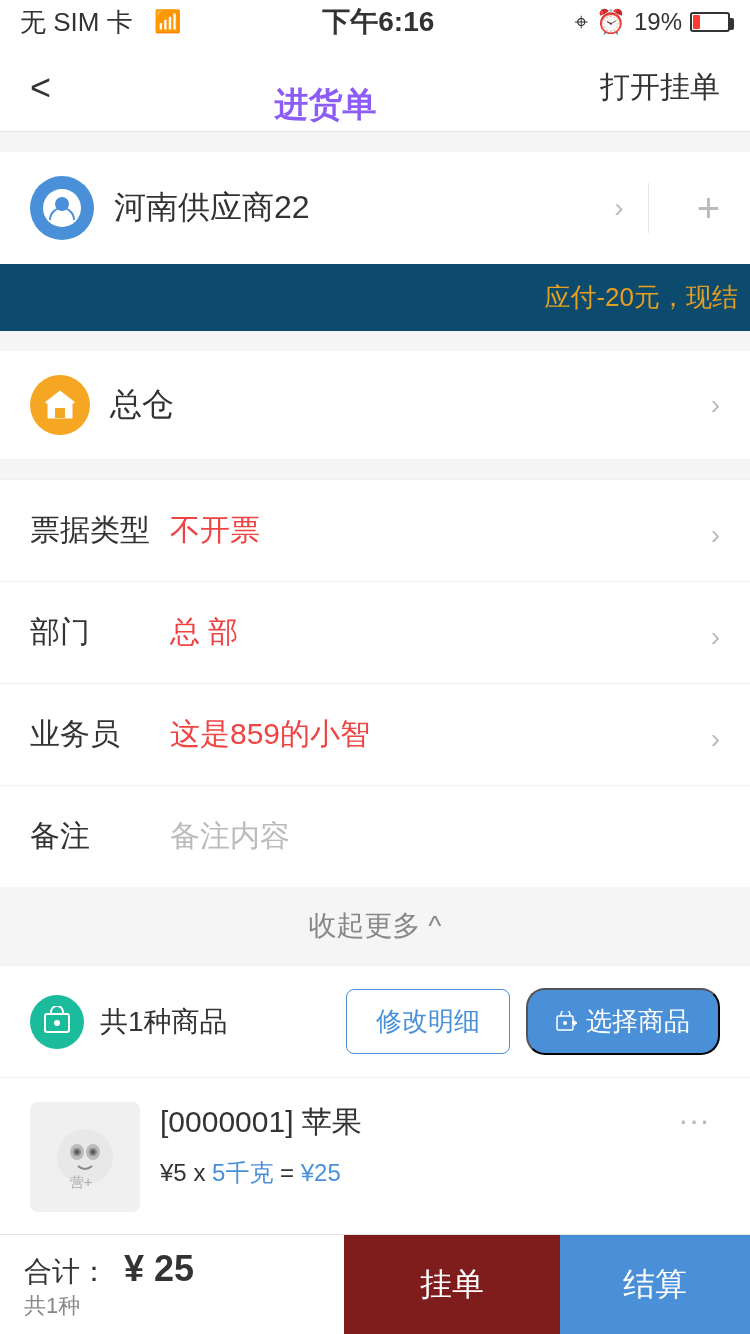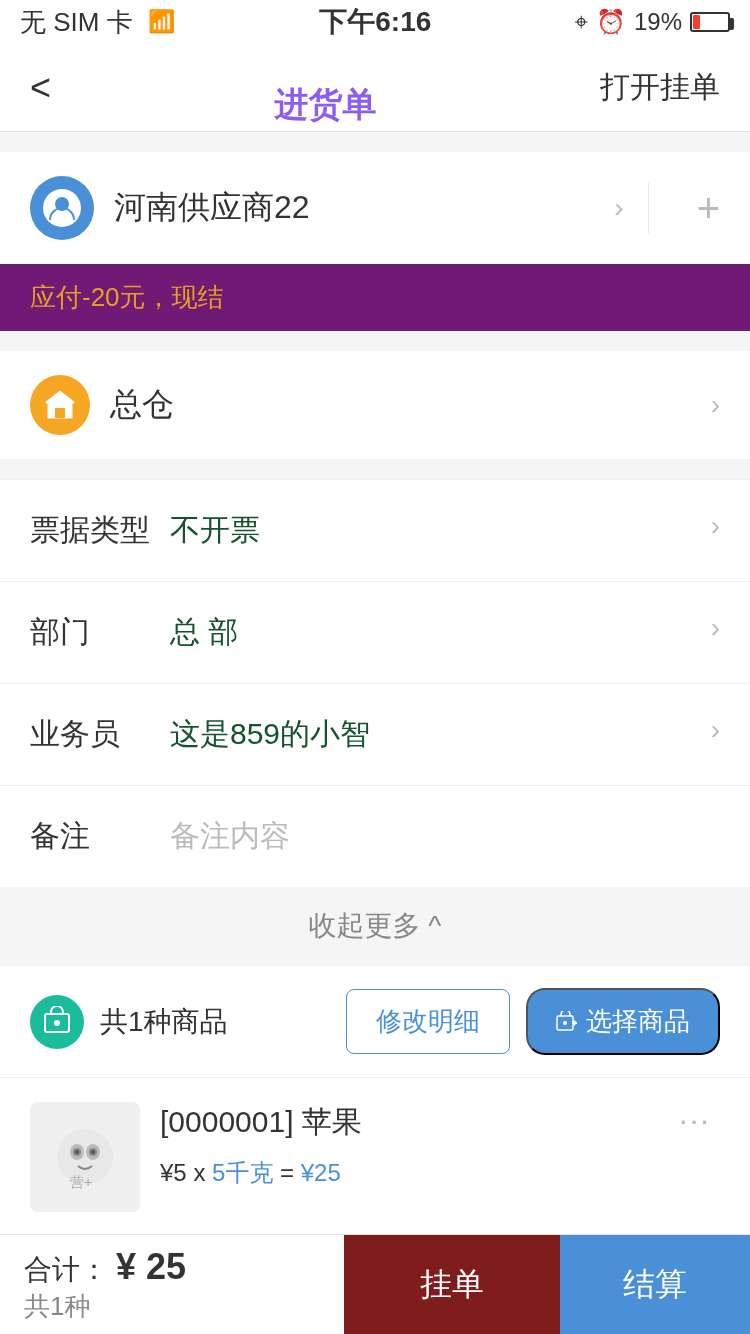--- a/index.html
+++ b/index.html
@@ -17,21 +17,21 @@
     .status-bar {
       background: #fff;
       height: 44px;
       display: flex;
       align-items: center;
       justify-content: space-between;
       padding: 0 20px;
       font-size: 26px;
       font-weight: 500;
     }
-    .status-left { display: flex; align-items: center; gap: 16px; }
+    .status-left { display: flex; align-items: center; gap: 22px; }
     .status-center { font-size: 28px; font-weight: 600; }
     .status-right { display: flex; align-items: center; gap: 8px; font-size: 24px; }
     .battery-icon {
       display: inline-block;
       width: 40px;
       height: 20px;
       border: 2px solid #333;
       border-radius: 3px;
       position: relative;
     }
@@ -141,24 +141,25 @@
     }
     .divider-vertical {
       width: 1px;
       height: 50px;
       background: #e5e5e5;
       margin: 0 24px;
     }
 
     
     .notice-bar {
-      background: #701a75;
-      padding: 16px 30px;
+      background: #0c4a6e;
+      padding: 16px 12px;
       font-size: 26px;
       color: #e6a020;
+      text-align: right;
     }
 
     
     .section-sep {
       height: 20px;
       background: #f5f5f5;
     }
 
     
     .warehouse-row {
@@ -181,36 +182,36 @@
     }
     .warehouse-name {
       flex: 1;
       font-size: 32px;
       color: #333;
     }
 
     
     .form-row {
       display: flex;
-      align-items: flex-start;
+      align-items: flex-end;
       padding: 30px 30px;
       background: #fff;
       border-top: 1px solid #f0f0f0;
       cursor: pointer;
     }
     .form-label {
       font-size: 30px;
       color: #333;
       width: 140px;
       flex-shrink: 0;
     }
     .form-value {
       flex: 1;
       font-size: 30px;
-      color: #14532d;
+      color: #ef4444;
     }
     .form-placeholder {
       color: #bbb;
     }
 
     
     .collapse-bar {
       background: #f5f5f5;
       text-align: center;
       padding: 20px 0;
@@ -322,29 +323,29 @@
       display: flex;
       flex-direction: column;
       justify-content: center;
       padding: 0 24px;
     }
     .total-label {
       font-size: 28px;
       color: #333;
       display: flex;
       align-items: baseline;
-      gap: 8px;
+      gap: 16px;
     }
     .total-amount {
       font-size: 36px;
       font-weight: 600;
       color: #333;
     }
     .total-sub {
-      font-size: 26px;
+      font-size: 22px;
       color: #888;
     }
     .btn-hang {
       width: 216px;
       background: #7f1d1d;
       color: #fff;
       font-size: 32px;
       display: flex;
       align-items: center;
       justify-content: center;

